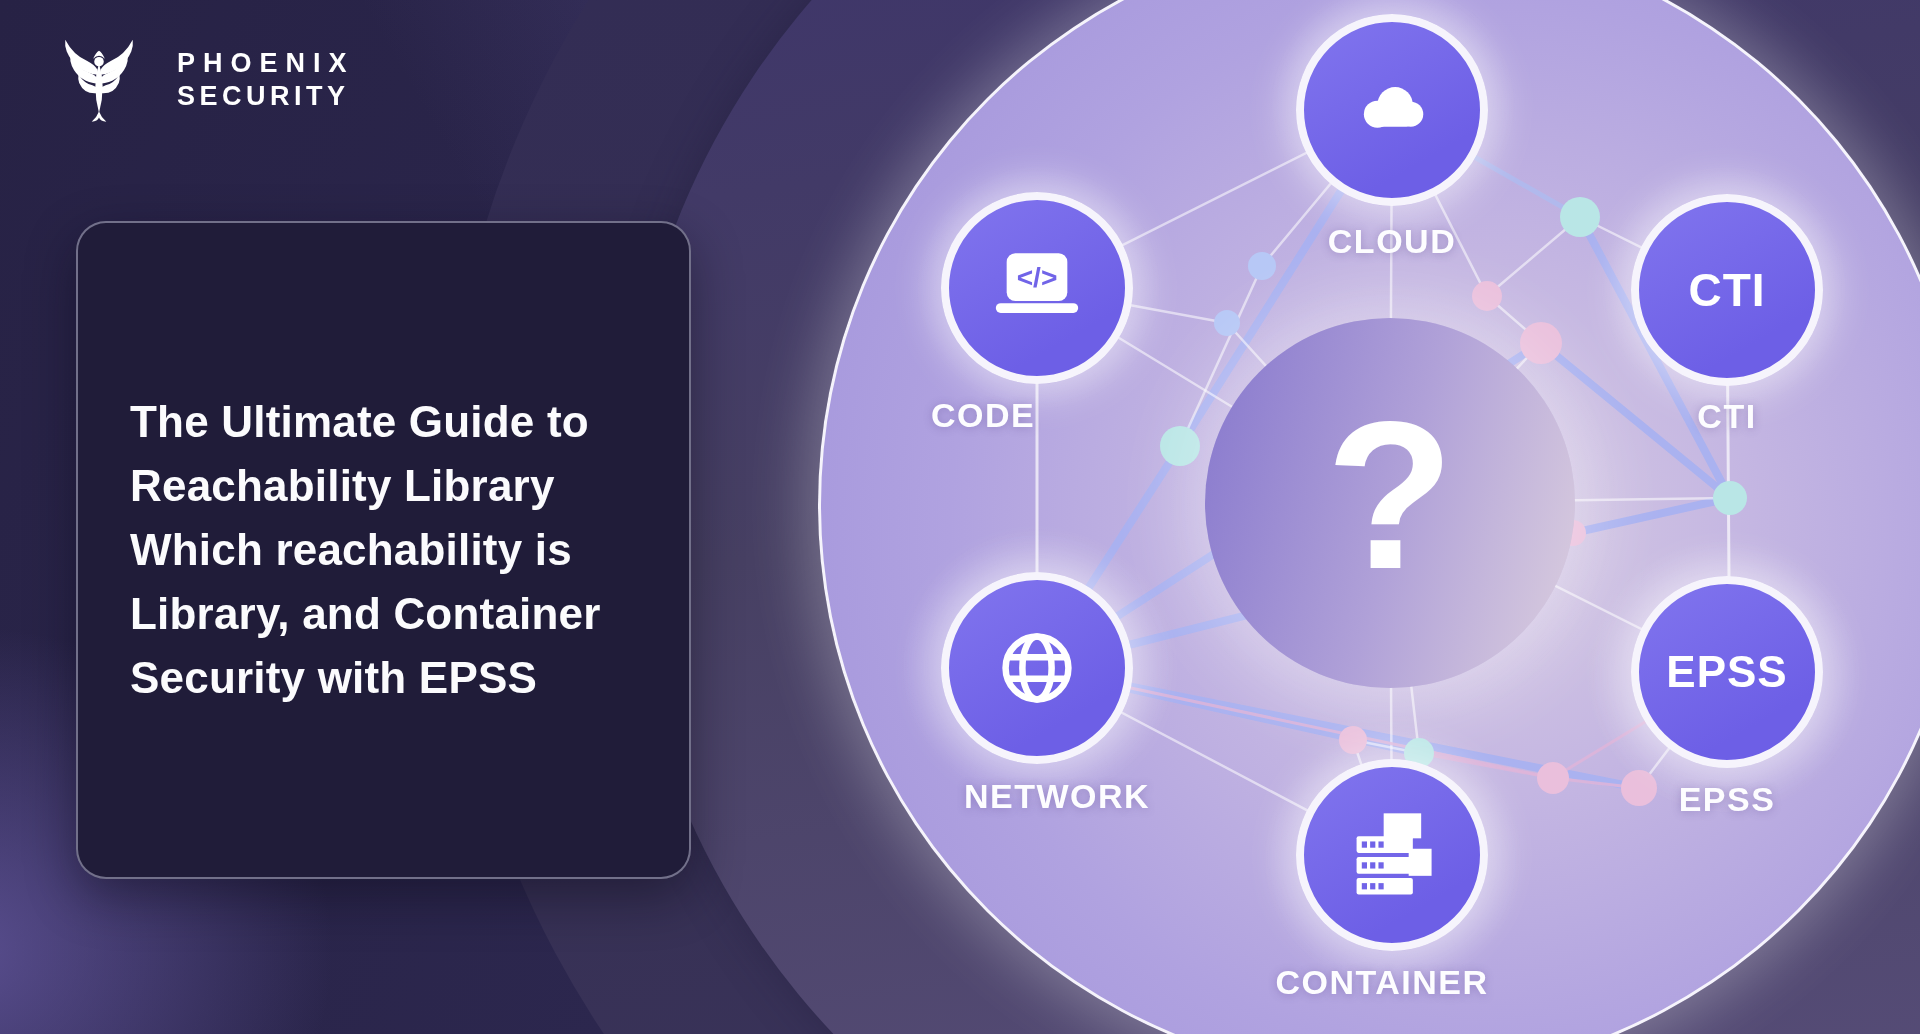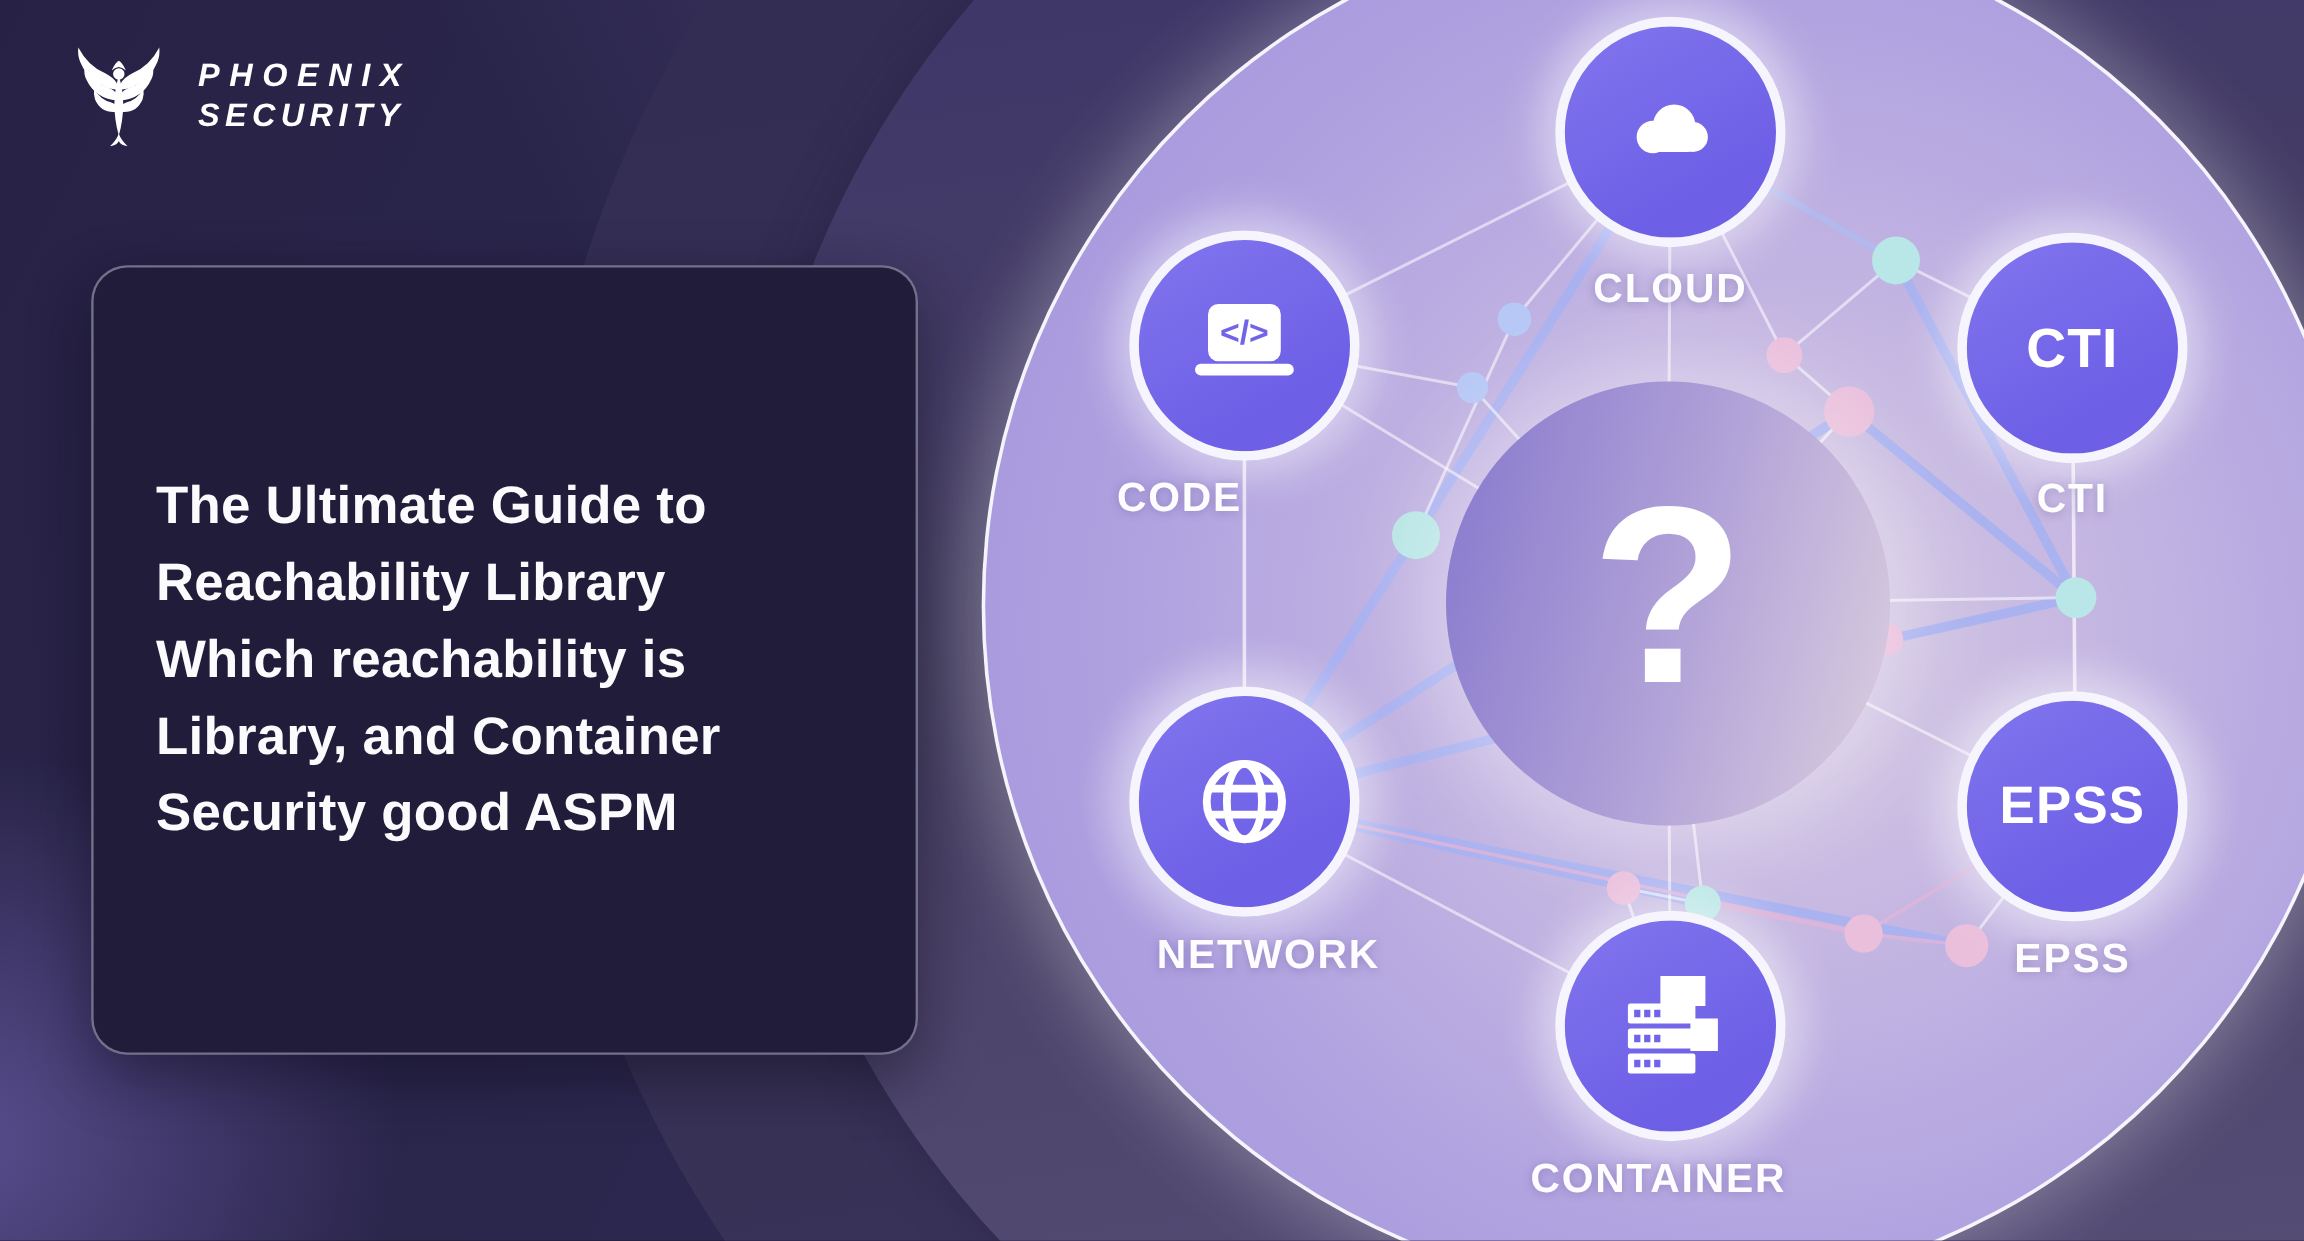--- a/index.html
+++ b/index.html
@@ -64,25 +64,25 @@
   .lbl-container{left:1382px;top:963px;}
 
   .center-circle{position:absolute;left:1205px;top:318px;width:370px;height:370px;border-radius:50%;
     background:linear-gradient(105deg,#8d7ecf 8%,#b0a1d8 52%,#d7cade 95%);
     box-shadow:0 0 70px 26px rgba(255,255,255,.28);
     display:flex;align-items:center;justify-content:center;}
   .qmark{font-size:210px;font-weight:700;color:#ffffff;line-height:1;margin-top:-14px;}
 
   .logo{position:absolute;left:55px;top:32px;display:flex;align-items:center;}
   .logo-mark{width:88px;height:96px;}
-  .brand{margin-left:22px;color:#fff;font-weight:700;font-style:italic;}
+  .brand{margin-left:34px;color:#fff;font-weight:700;}
   .brand-line1{font-size:27px;letter-spacing:8px;line-height:33px;}
   .brand-line2{font-size:27px;letter-spacing:4.5px;line-height:33px;}
 
-  .card{position:absolute;left:76px;top:221px;width:689px;height:658px;box-sizing:border-box;
+  .card{position:absolute;left:76px;top:221px;width:615px;height:658px;box-sizing:border-box;
     background:#201c39;border:2px solid rgba(195,195,220,.5);border-radius:30px;
     display:flex;flex-direction:column;justify-content:center;
     padding-left:52px;padding-right:24px;
     box-shadow:0 18px 50px rgba(10,8,25,.45);}
   .card-line{color:#fbfbfd;font-size:44px;font-weight:700;line-height:64px;letter-spacing:.2px;}
 </style>
 </head>
 <body>
 
 <div class="stage">
@@ -237,16 +237,16 @@
       <div class="brand-line1">PHOENIX</div>
       <div class="brand-line2">SECURITY</div>
     </div>
   </div>
 
   <div class="card">
     <div class="card-line">The Ultimate Guide to</div>
     <div class="card-line">Reachability Library</div>
     <div class="card-line">Which reachability is</div>
     <div class="card-line">Library, and Container</div>
-    <div class="card-line">Security good ASPM</div>
+    <div class="card-line">Security with EPSS</div>
   </div>
 
 </div>
 
 </body></html>

